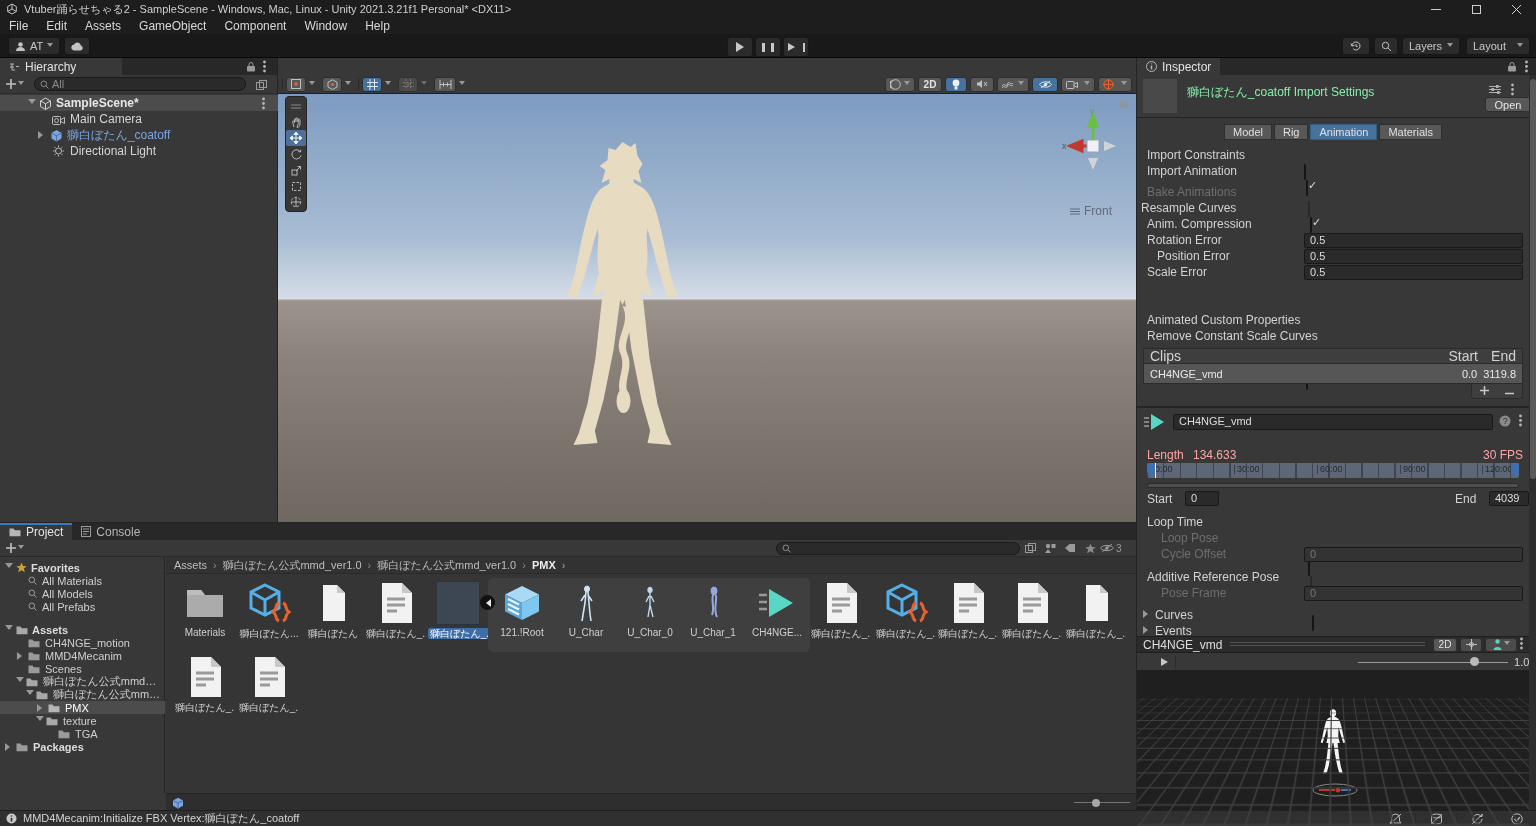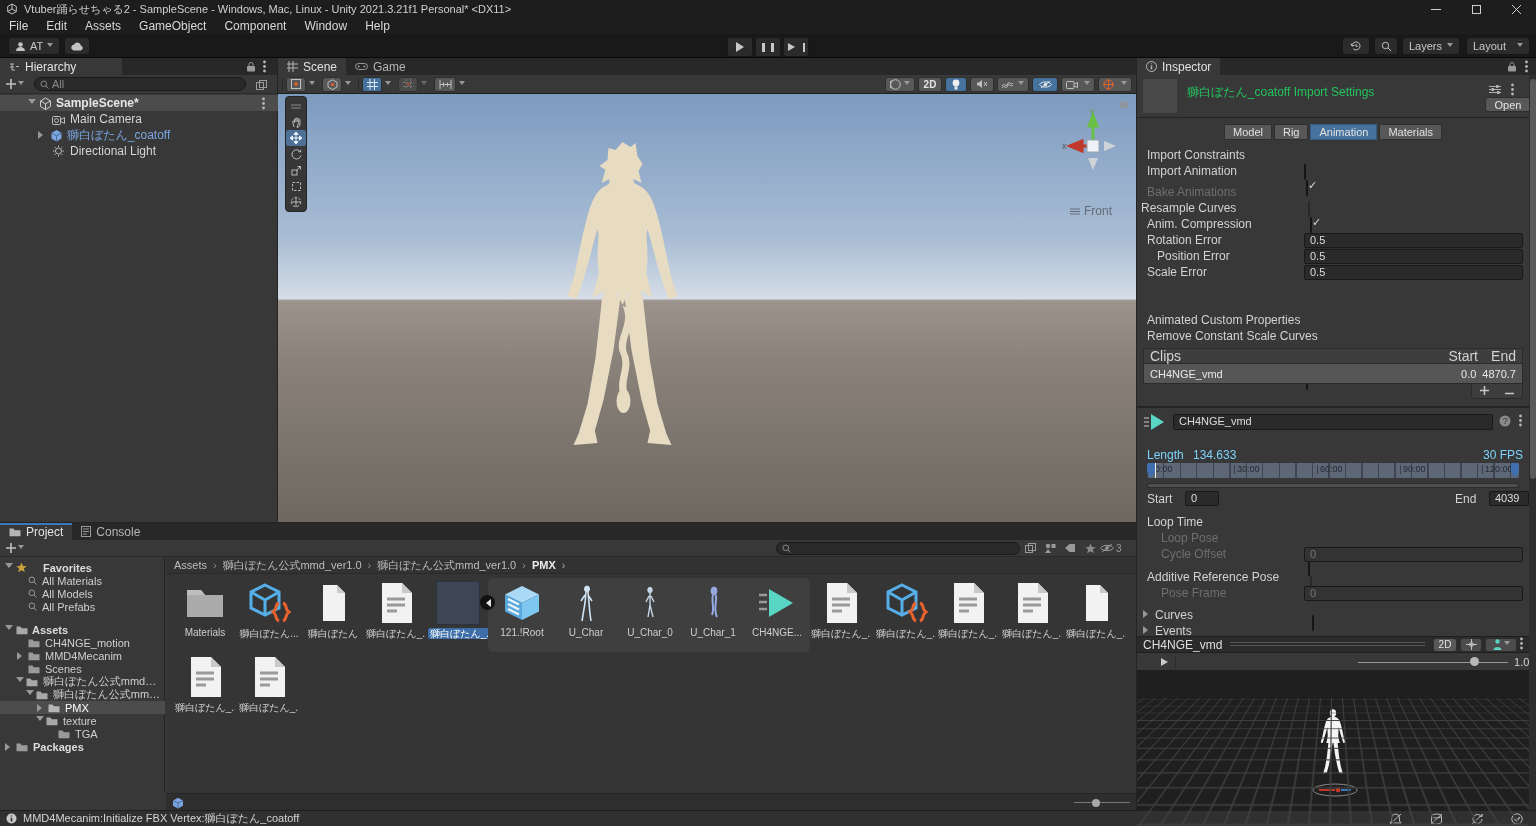--- a/index.html
+++ b/index.html
@@ -24,21 +24,21 @@
 .cb{width:12px;height:12px;background:#2a2a2a;border:1px solid #151515;border-radius:2px;position:relative}
 .cb.checked::after{content:"✓";position:absolute;left:1px;top:-2px;font-size:11px;color:#dcdcdc}
 .cb.dis{opacity:.4}
 .field{background:#2a2a2a;border:1px solid #191919;border-radius:2px;color:#dcdcdc;font-size:11px;padding:0 5px;height:15px;line-height:13px;overflow:hidden;white-space:nowrap}
 .field.dis{color:#777;background:#333}
 .dd{background:#565656;border:1px solid #2e2e2e;border-radius:3px;color:#e2e2e2;font-size:11px;height:15px;line-height:13px;padding:0 16px 0 6px;position:relative;overflow:hidden;white-space:nowrap}
 .dd::after{content:"";position:absolute;right:4px;top:5px;border:3px solid transparent;border-top:4px solid #c8c8c8}
 .tri-r{width:0;height:0;border:4px solid transparent;border-left:5px solid #989898}
 .tri-d{width:0;height:0;border:4px solid transparent;border-top:5px solid #989898}
 .tri-d.sm{border-width:3px;border-top-width:4px}
-.lblgray{color:#7dd3fc}
+.lblgray{color:#fca5a5}
 .dis-t{color:#6e6e6e}
 .btn{background:#585858;border:1px solid #2e2e2e;border-radius:3px;color:#e4e4e4;display:flex;align-items:center;justify-content:center;font-size:11px}
 .itab{height:16px;padding:0 8px;display:flex;align-items:center;background:#585858;color:#e0e0e0;font-size:11px;border:1px solid #2e2e2e}
 .itab.active{background:#46729e;border-color:#365b80}
 
 .gitem{position:absolute;width:60px;text-align:center}
 .gitem .glabel{margin-top:2px;font-size:10px;color:#cfcfcf;white-space:nowrap;overflow:hidden}
 .gitem .gico{width:44px;height:44px;margin:0 auto;position:relative}
 .sel-label{background:#3d6ea8;color:#fff;border-radius:2px;padding:0 2px}
 .crumb{color:#bdbdbd;font-size:11px}
@@ -216,36 +216,20 @@
       <span style="font-size:11px">Layers</span>
         <span class="tri-d sm"></span>
     </div>
     <div class="tbtn abs" style="left:1466px;top:3px;width:64px;justify-content:space-between;padding:0 6px">
       <span style="font-size:11px">Layout</span>
         <span class="tri-d sm"></span>
     </div>
   </div>
 
   <div class="abs" style="left:278px;top:58px;width:858px;height:464px;background:#383838">
-    <div class="tabstrip" style="width:100%">
-      <div class="ptab active">
-        <svg width="11" height="11">
-            <path d="M2,0 V11 M6,0 V11 M0,3 H11 M0,7 H11" stroke="#b5b5b5"></path>
-          </svg>
-        <span>Scene</span>
-      </div>
-      <div class="ptab">
-        <svg width="13" height="9">
-            <rect x="0.5" y="1.5" width="12" height="6" rx="3" stroke="#9a9a9a" fill="none"></rect>
-            <circle cx="3.7" cy="4.5" r="1" fill="#9a9a9a"></circle>
-            <circle cx="9.3" cy="4.5" r="1" fill="#9a9a9a"></circle>
-          </svg>
-        <span>Game</span>
-      </div>
-    </div>
 
     <div class="abs flex" style="left:0;top:17px;width:858px;height:19px;border-bottom:1px solid #202020;gap:3px;padding:0 4px">
       <span class="vline"></span>
       <div class="btn" style="width:20px;height:15px">
           <svg width="10" height="10">
             <rect x="0.5" y="0.5" width="9" height="9" stroke="#c0c0c0" fill="none"></rect>
             <circle cx="5" cy="5" r="1.8" fill="#e8622e"></circle>
           </svg>
         </div>
       <span class="tri-d sm"></span>
@@ -425,21 +409,21 @@
           </svg></span>
       <span class="abs" style="left:388px;top:2px"><svg class="kebab" width="3" height="13">
             <circle cx="1.5" cy="2" r="1.4"></circle>
             <circle cx="1.5" cy="6.5" r="1.4"></circle>
             <circle cx="1.5" cy="11" r="1.4"></circle>
           </svg></span>
     </div>
     
     <div class="abs" style="left:0;top:17px;width:400px;height:43px;border-bottom:1px solid #242424">
       <div class="abs" style="left:6px;top:4px;width:34px;height:34px;background:#494949"></div>
-      <span class="abs" style="left:50px;top:9px;color:#22c55e">獅白ぼたん_coatoff Import Settings</span>
+      <span class="abs" style="left:50px;top:9px;color:#86efac">獅白ぼたん_coatoff Import Settings</span>
       <span class="abs" style="left:352px;top:9px"><svg width="12" height="11">
             <path d="M0,2.5 H12 M0,5.5 H12 M0,8.5 H12" stroke="#b0b0b0"></path>
             <rect x="7" y="1" width="2.5" height="3" fill="#b0b0b0"></rect>
             <rect x="2.5" y="4" width="2.5" height="3" fill="#b0b0b0"></rect>
             <rect x="8" y="7" width="2.5" height="3" fill="#b0b0b0"></rect>
           </svg></span>
       <span class="abs" style="left:374px;top:8px"><svg class="kebab" width="3" height="13">
             <circle cx="1.5" cy="2" r="1.4"></circle>
             <circle cx="1.5" cy="6.5" r="1.4"></circle>
             <circle cx="1.5" cy="11" r="1.4"></circle>
@@ -488,21 +472,21 @@
     <div class="abs flex" style="left:6px;top:290px;width:380px;height:16px;background:#3e3e3e;border:1px solid #2b2b2b;padding:0 6px;font-size:14px">
       <span>Clips</span>
         <span style="flex:1"></span>
       <span style="width:40px;text-align:right">Start</span>
       <span style="width:38px;text-align:right">End</span>
     </div>
     <div class="abs flex" style="left:6px;top:306px;width:380px;height:20px;background:#565656;border:1px solid #2b2b2b;border-top:0;padding:0 6px;font-size:11px;color:#e8e8e8">
       <span>CH4NGE_vmd</span>
         <span style="flex:1"></span>
       <span>0.0</span>
-      <span style="margin-left:6px">4870.7</span>
+      <span style="margin-left:6px">3119.8</span>
     </div>
     <div class="abs flex" style="left:334px;top:326px;width:52px;height:15px;background:#3e3e3e;border:1px solid #2b2b2b;border-top:0;border-radius:0 0 3px 3px;justify-content:space-around">
       <span><svg width="9" height="9">
             <path d="M4.5,0 V9 M0,4.5 H9" stroke="#c8c8c8" stroke-width="1.5"></path>
           </svg></span>
       <span><svg width="9" height="3">
             <path d="M0,1.5 H9" stroke="#c8c8c8" stroke-width="1.5"></path>
           </svg></span>
     </div>
     <div class="abs" style="left:0;top:348px;width:392px;height:2px;background:#242424"></div>
@@ -692,21 +676,21 @@
         <span style="font-size:10px;color:#9a9a9a">3</span>
       </span>
     </div>
 
     <div class="abs" style="left:0;top:34px;width:165px;height:236px;border-right:1px solid #242424">
       <div class="trow" style="top:4px;font-weight:bold;color:#dcdcdc">
         <span class="tri-d" style="margin-left:5px"></span>
         <svg width="11" height="11" style="margin-left:3px">
             <path d="M5.5,0.5 L7,4 L10.8,4.2 L7.8,6.6 L8.9,10.3 L5.5,8.2 L2.1,10.3 L3.2,6.6 L0.2,4.2 L4,4 Z" fill="#c9a13b"></path>
           </svg>
-        <span style="margin-left:16px">Favorites</span>
+        <span style="margin-left:4px">Favorites</span>
       </div>
       <div class="trow" style="top:17px">
           <svg width="9" height="9" style="margin-left:28px">
             <circle cx="3.8" cy="3.8" r="2.8" stroke="#9a9a9a" fill="none"></circle>
             <path d="M6,6 L8.5,8.5" stroke="#9a9a9a"></path>
           </svg>
           <span style="margin-left:5px">All Materials</span>
         </div>
       <div class="trow" style="top:30px">
           <svg width="9" height="9" style="margin-left:28px">

